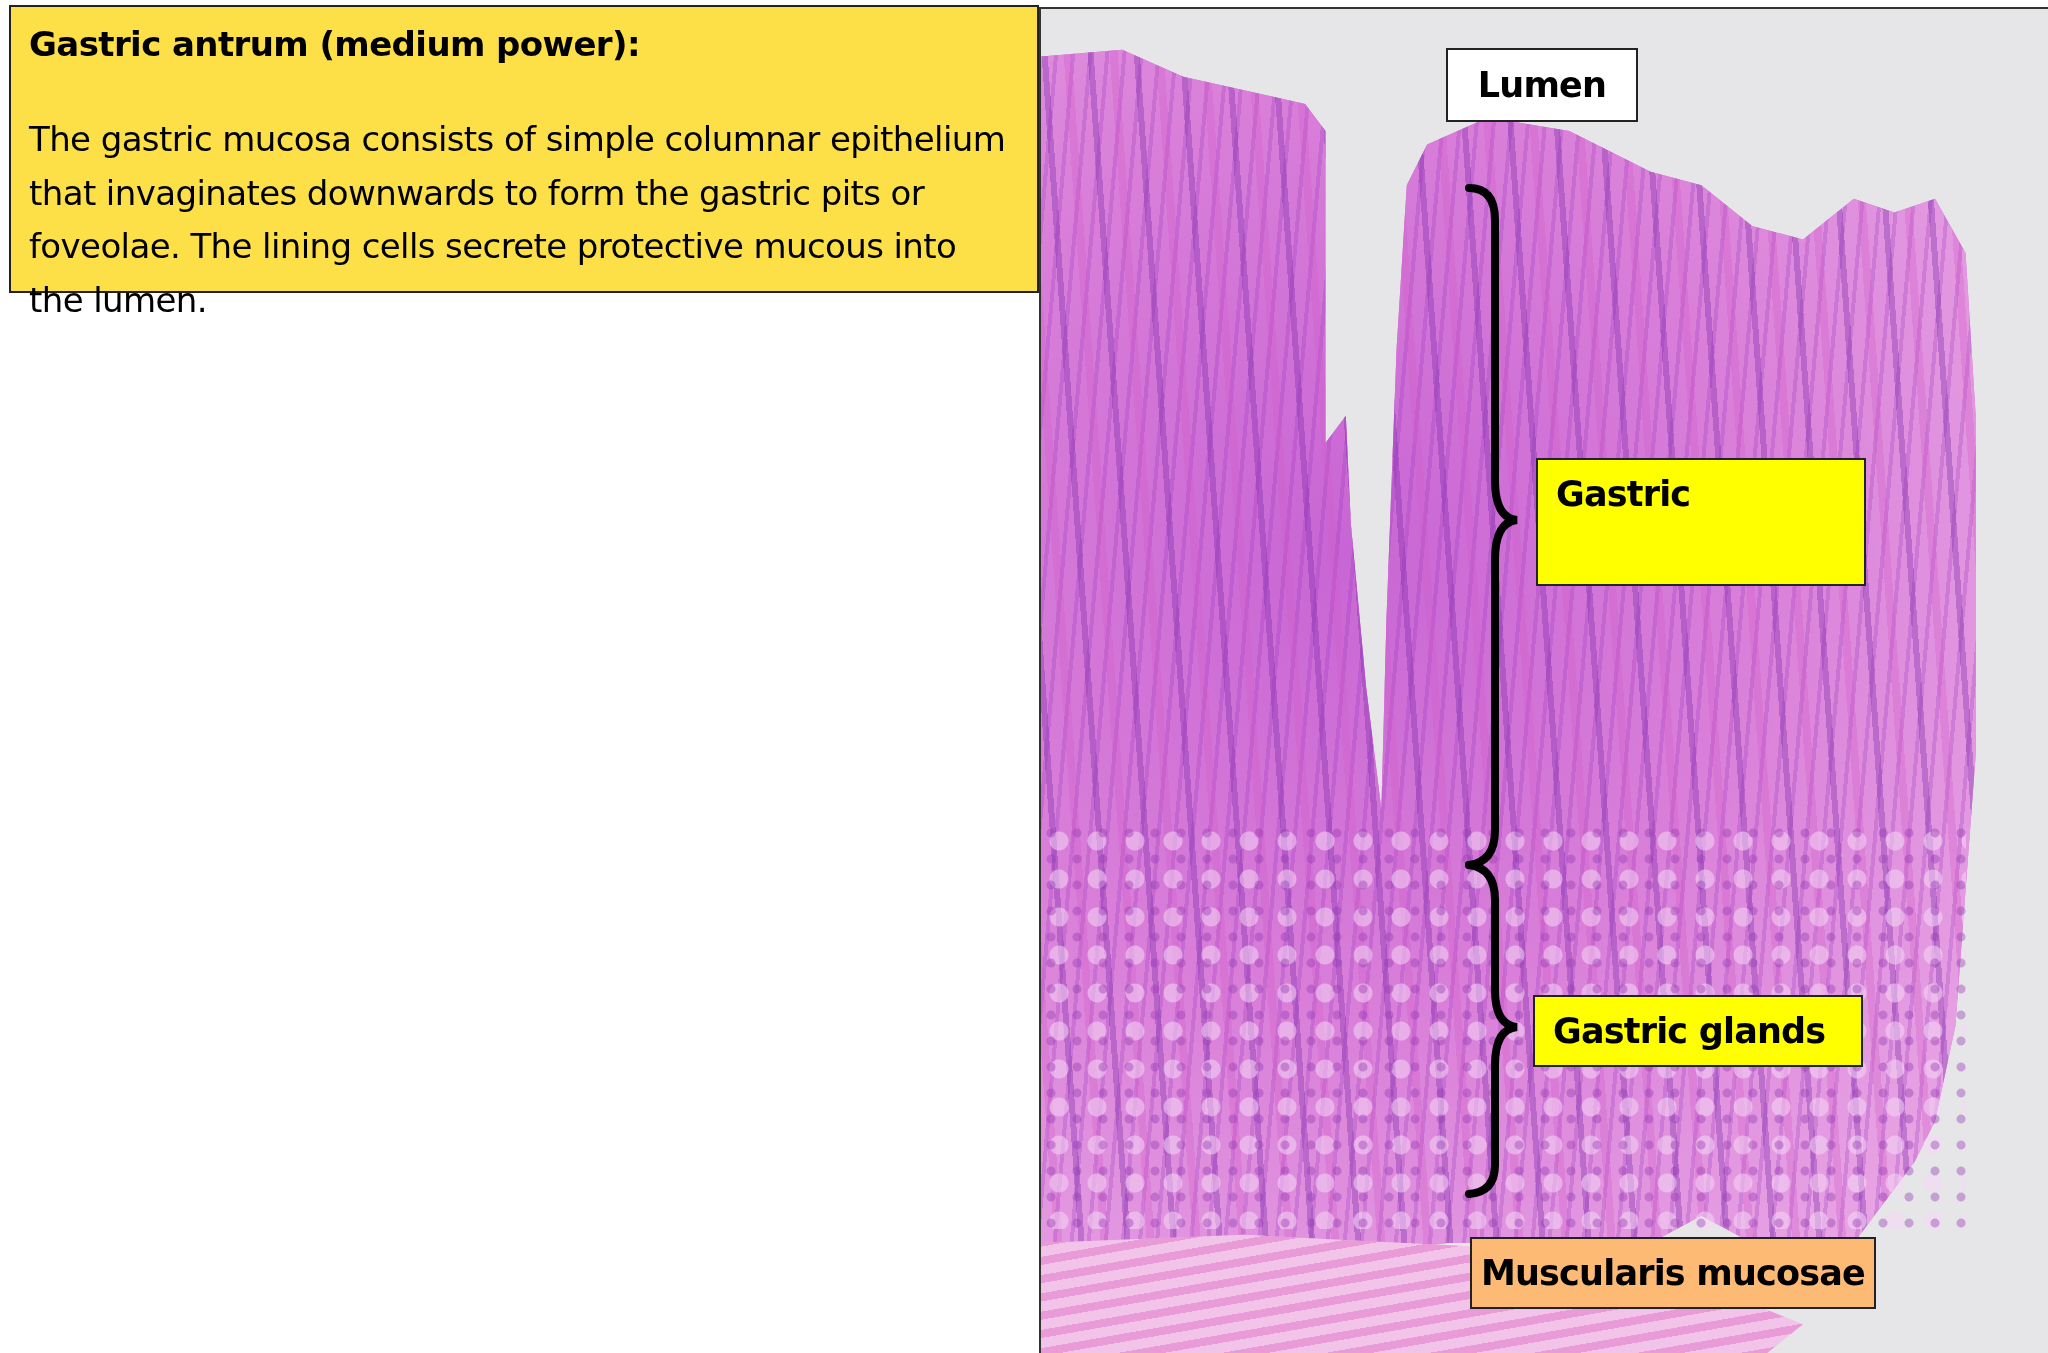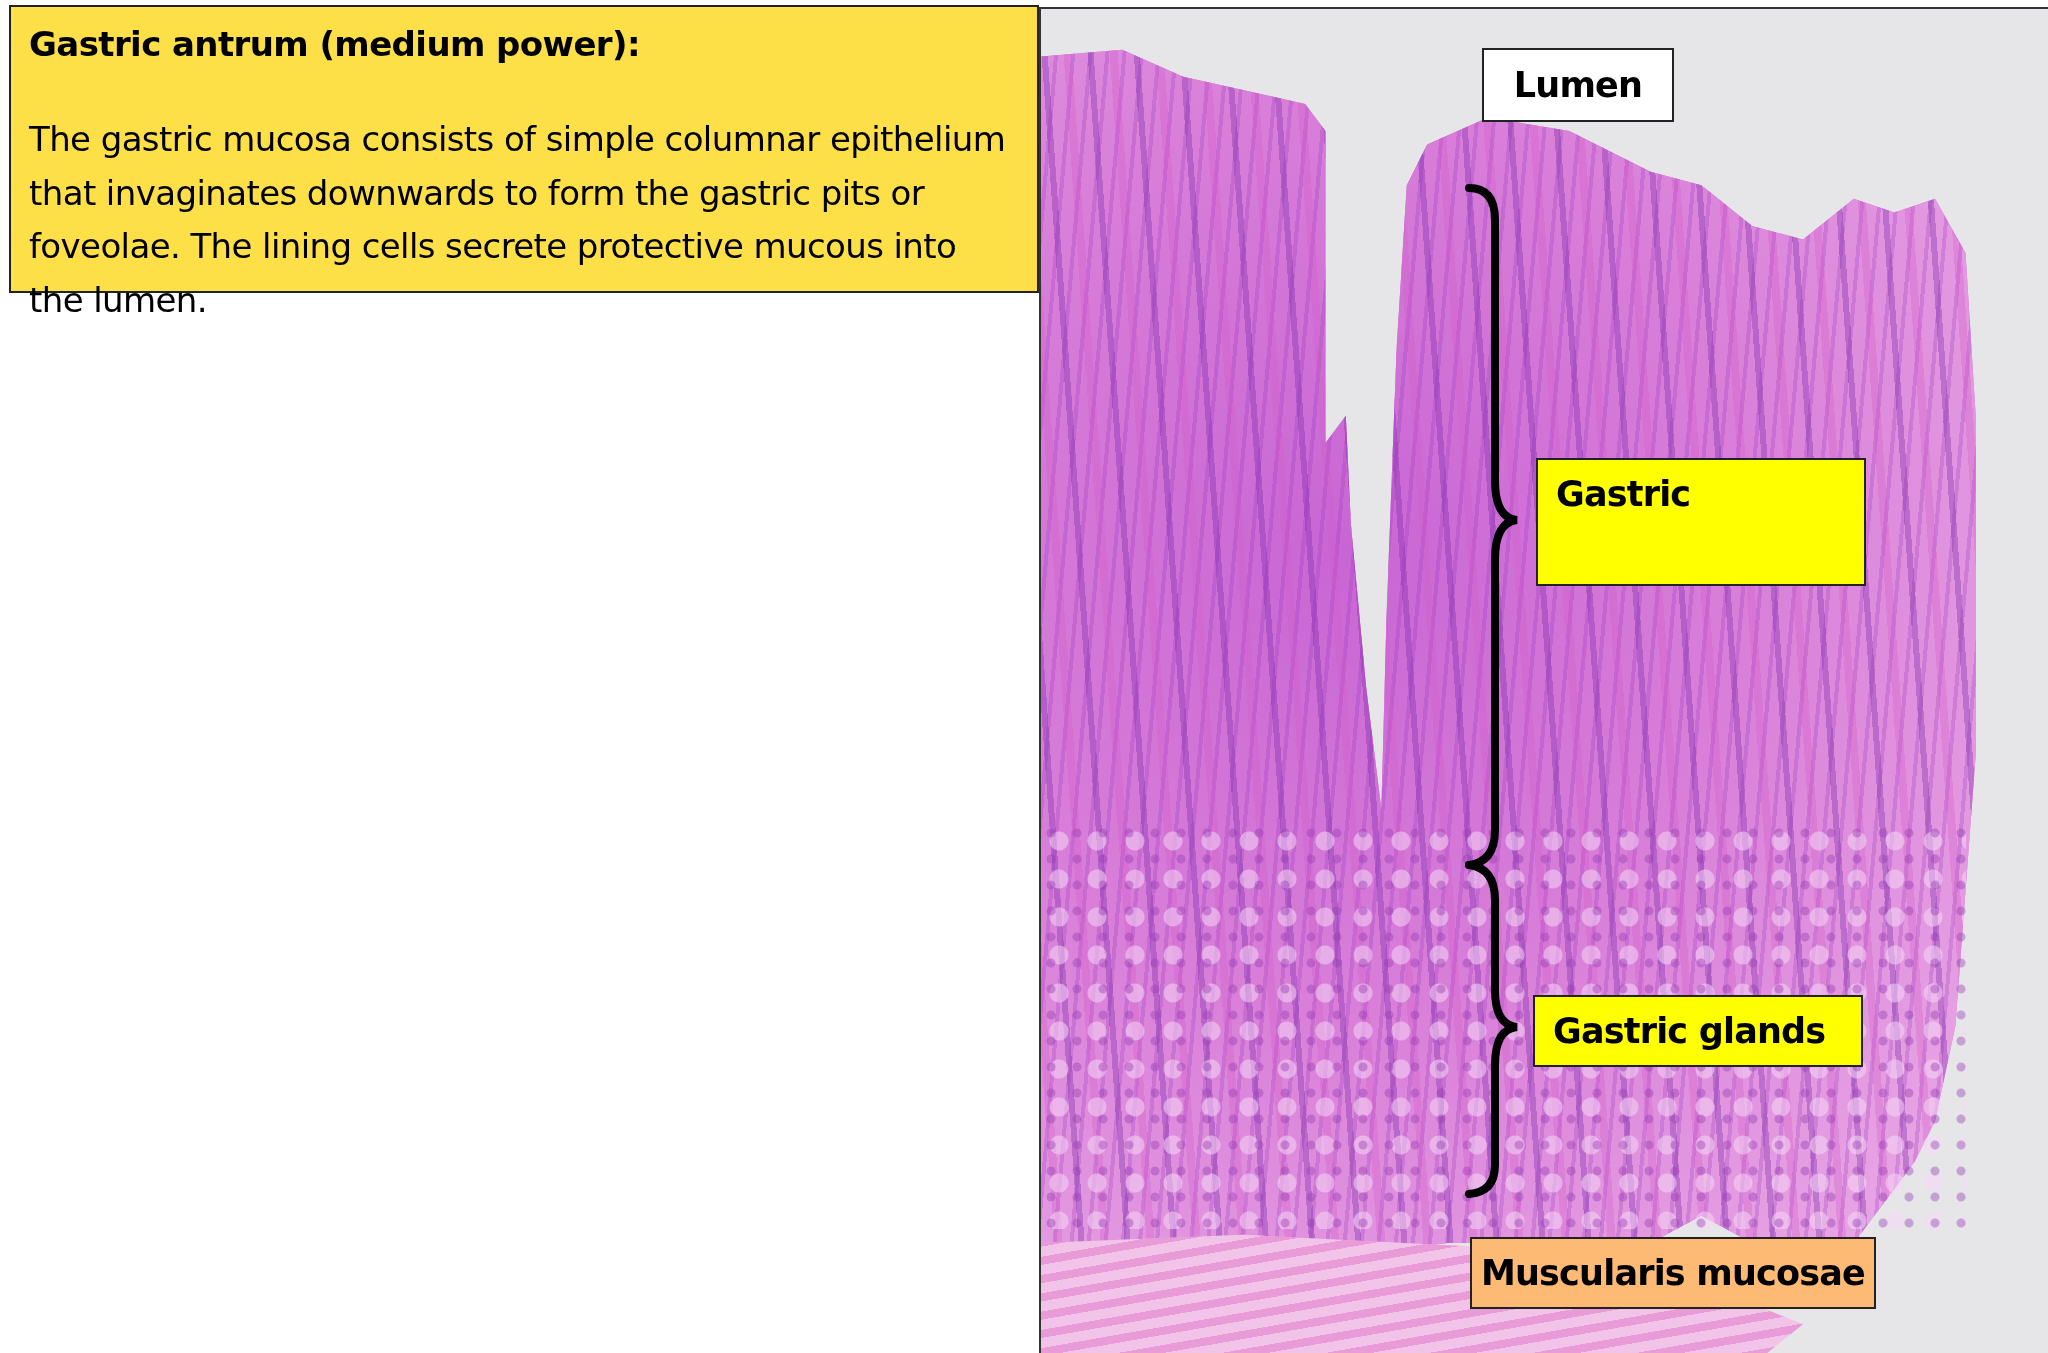--- a/index.html
+++ b/index.html
@@ -45,21 +45,21 @@
     opacity:0.9;
   }
 
   .bracket { position:absolute; left:1455px; top:180px; width:70px; height:1020px; z-index:4; }
 
   .label {
     position:absolute; box-sizing:border-box; border:2px solid #222;
     font-weight:bold; color:#000; font-size:35px; z-index:6;
     font-family:"DejaVu Sans", "Liberation Sans", sans-serif; letter-spacing:-0.8px;
   }
-  .label-lumen { left:1446px; top:48px; width:192px; height:74px; background:#ffffff; display:flex; align-items:center; justify-content:center;margin-left:36px; }
+  .label-lumen { left:1446px; top:48px; width:192px; height:74px; background:#ffffff; display:flex; align-items:center; justify-content:center; }
   .label-pits { left:1536px; top:458px; width:330px; height:128px; background:#ffff00; padding:8px 0 0 18px; line-height:52px; }
   .label-glands { left:1533px; top:995px; width:330px; height:72px; background:#ffff00; padding:0 0 0 18px; display:flex; align-items:center; }
   .label-muscularis { left:1470px; top:1237px; width:406px; height:72px; background:#fdba74; display:flex; align-items:center; justify-content:center; }
 </style>
 </head>
 <body>
 
 <div class="desc-box">
   <div class="desc-title">Gastric antrum (medium power):</div>
   <div class="desc-body">The gastric mucosa consists of simple columnar epithelium that invaginates downwards to form the gastric pits or foveolae. The lining cells secrete protective mucous into the lumen.</div>

